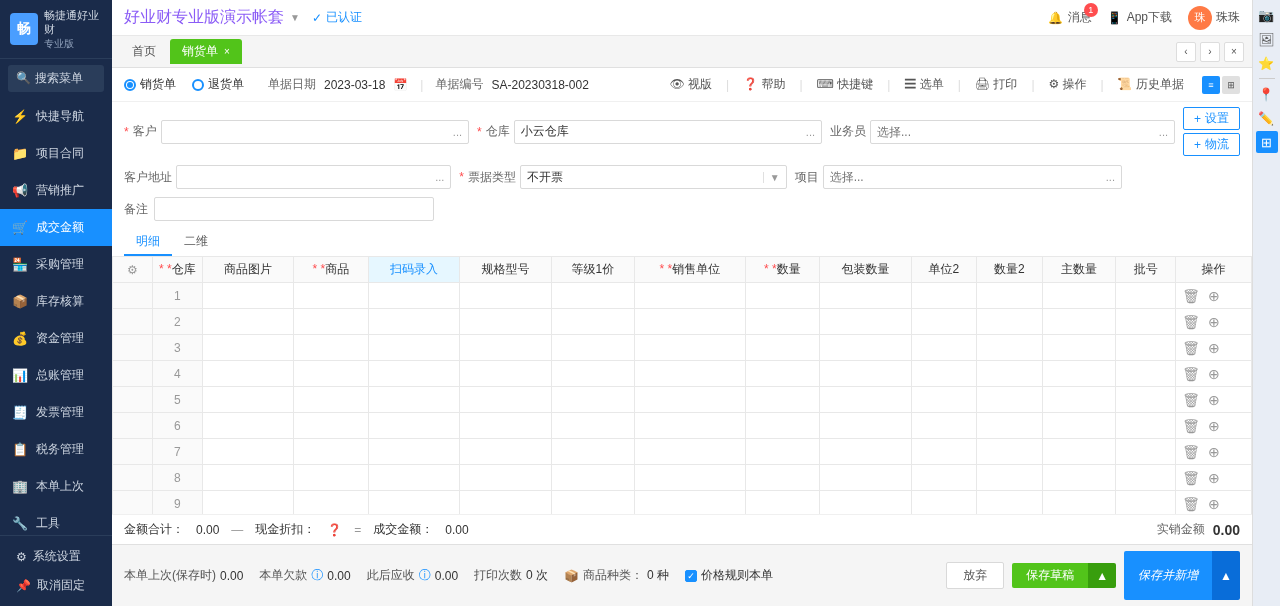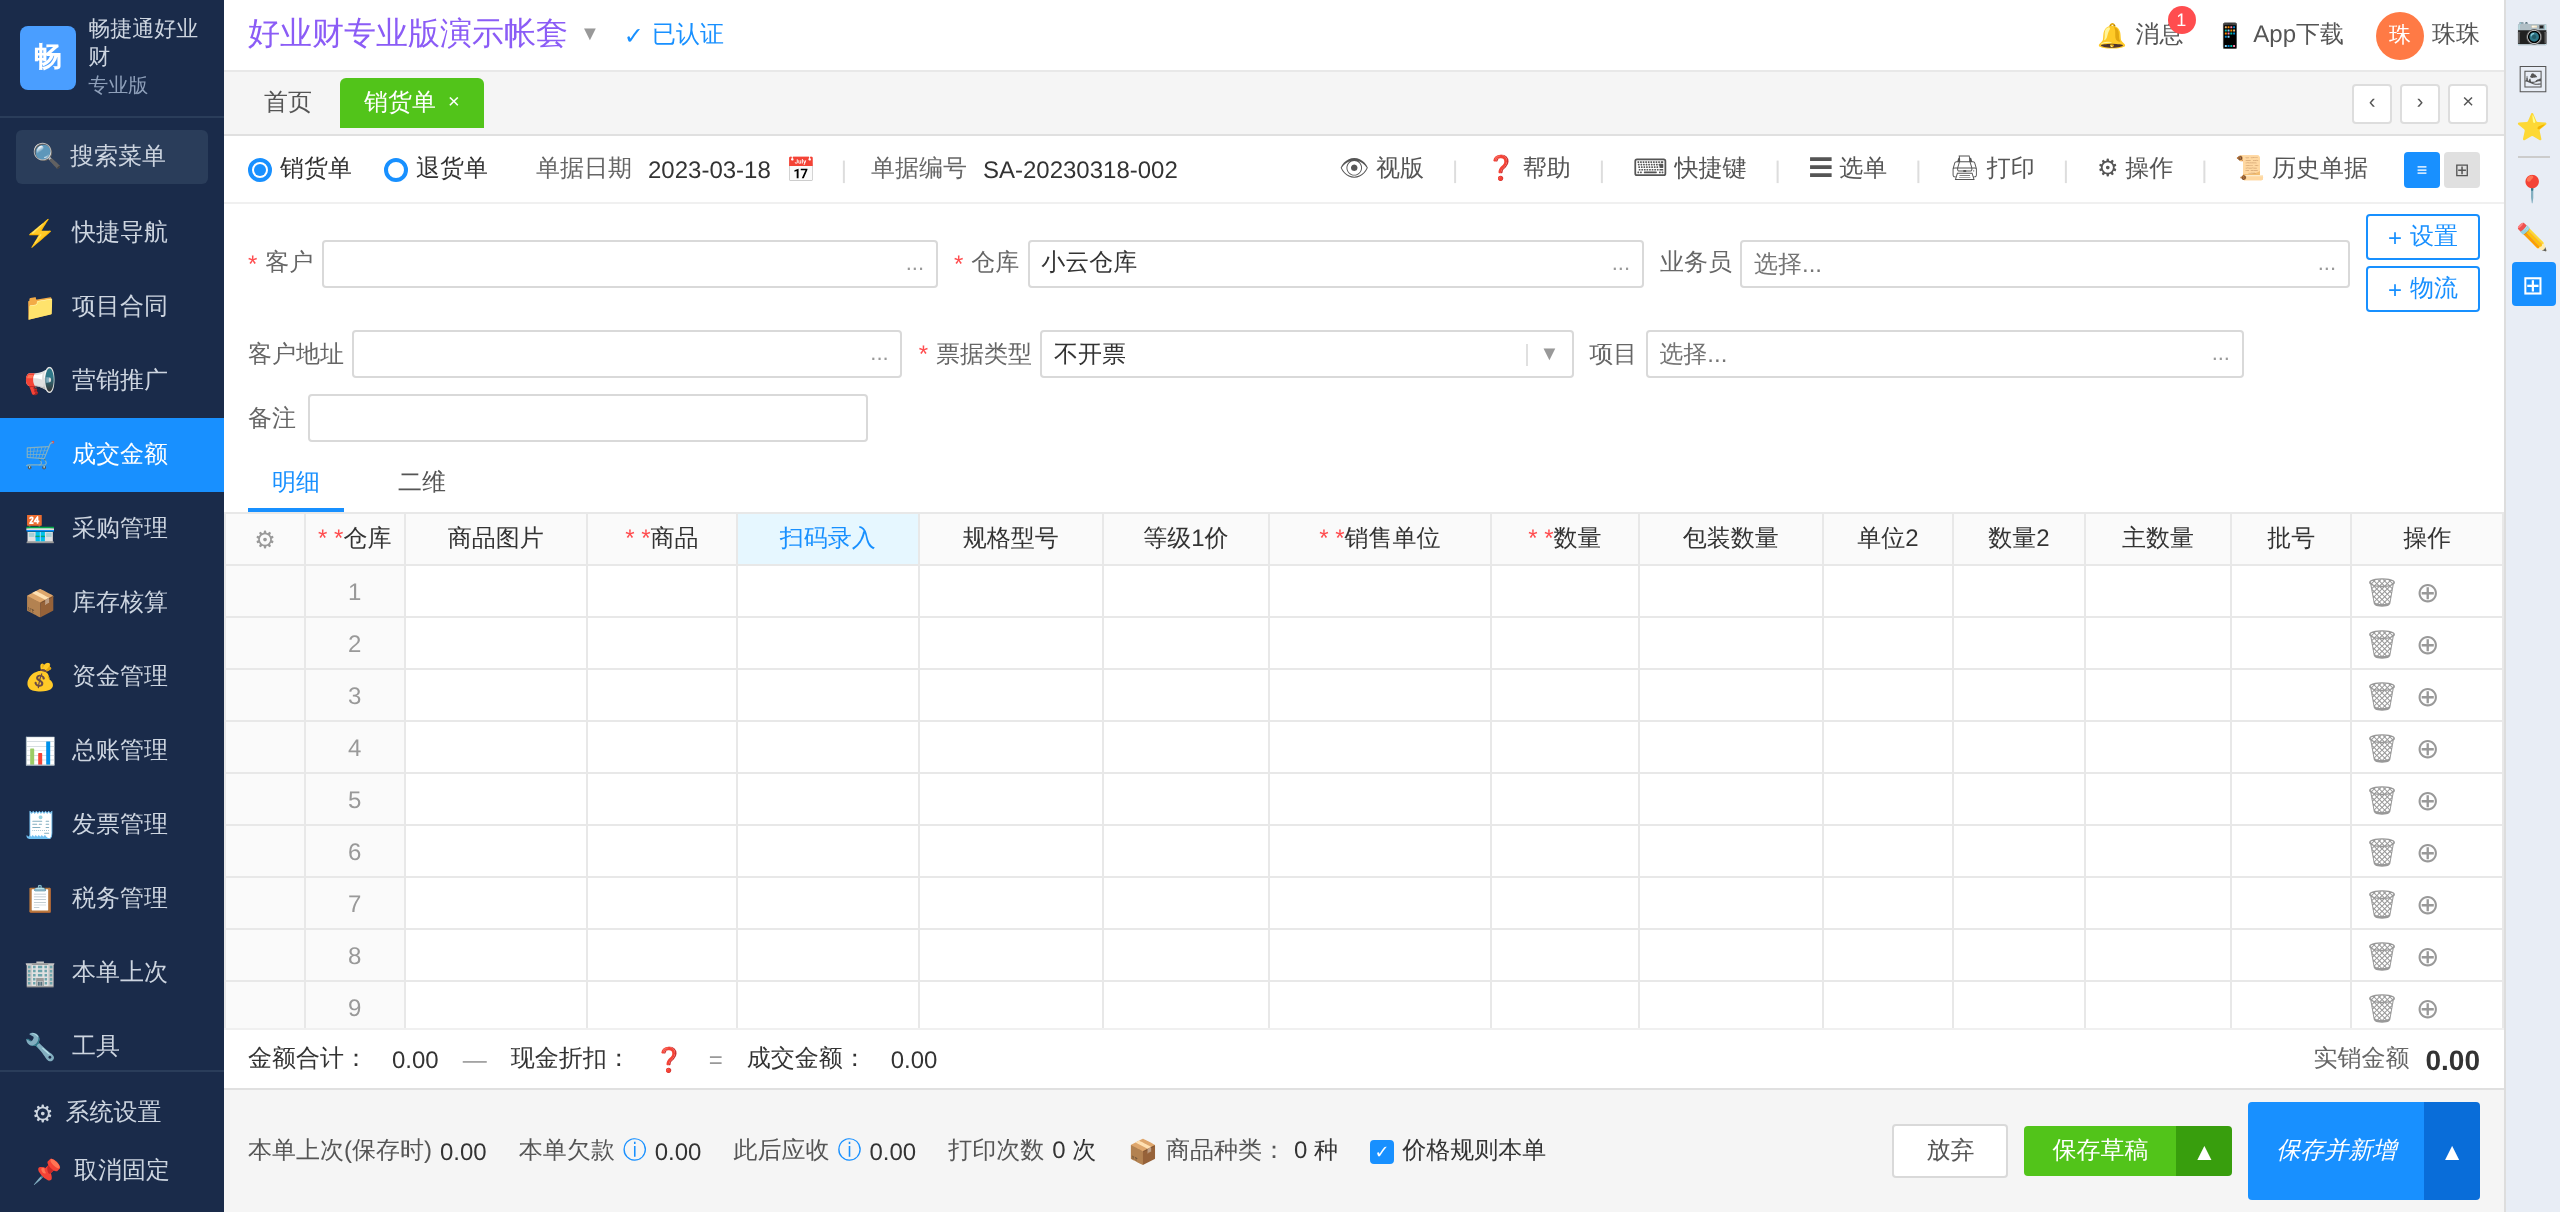--- a/index.html
+++ b/index.html
@@ -50,21 +50,21 @@
     .form-meta-label { color: #666; }
     .form-meta-value { color: #333; font-weight: 500; }
     .form-meta-icon { color: #999; cursor: pointer; }
     .toolbar-right { margin-left: auto; display: flex; gap: 8px; align-items: center; }
     .toolbar-btn { display: flex; align-items: center; gap: 3px; font-size: 12px; color: #555; cursor: pointer; padding: 2px 6px; border-radius: 2px; }
     .toolbar-divider { color: #ddd; }
     .action-btn-setup { border: 1px solid #1890ff; color: #1890ff; background: #fff; border-radius: 2px; padding: 2px 10px; font-size: 12px; cursor: pointer; display: flex; align-items: center; gap: 4px; }
     .action-btn-add { border: 1px solid #1890ff; color: #1890ff; background: #fff; border-radius: 2px; padding: 2px 10px; font-size: 12px; cursor: pointer; display: flex; align-items: center; gap: 4px; }
 
     
-    .table-tabs { display: flex; align-items: center; padding: 4px 12px 0; gap: 15px; flex-shrink: 0; }
+    .table-tabs { display: flex; align-items: center; padding: 4px 12px 0; gap: 0; flex-shrink: 0; }
     .table-tab { padding: 4px 12px; font-size: 12px; cursor: pointer; border-bottom: 2px solid transparent; color: #555; }
     .table-tab.active { color: #1890ff; border-bottom: 2px solid #1890ff; }
 
     
     .table-wrap { flex: 1; overflow: auto; padding: 0 0; }
     .data-table { width: 100%; border-collapse: collapse; font-size: 12px; }
     .data-table th { background: #fafafa; border: 1px solid #e8e8e8; padding: 4px 6px; font-weight: 500; color: #333; white-space: nowrap; position: sticky; top: 0; z-index: 2; text-align: center; }
     .data-table th.required::before { content: '* '; color: #ff4d4f; }
     .data-table th.highlight { background: #e6f7ff; color: #1890ff; }
     .data-table td { border: 1px solid #e8e8e8; padding: 2px 4px; height: 26px; min-width: 40px; }

